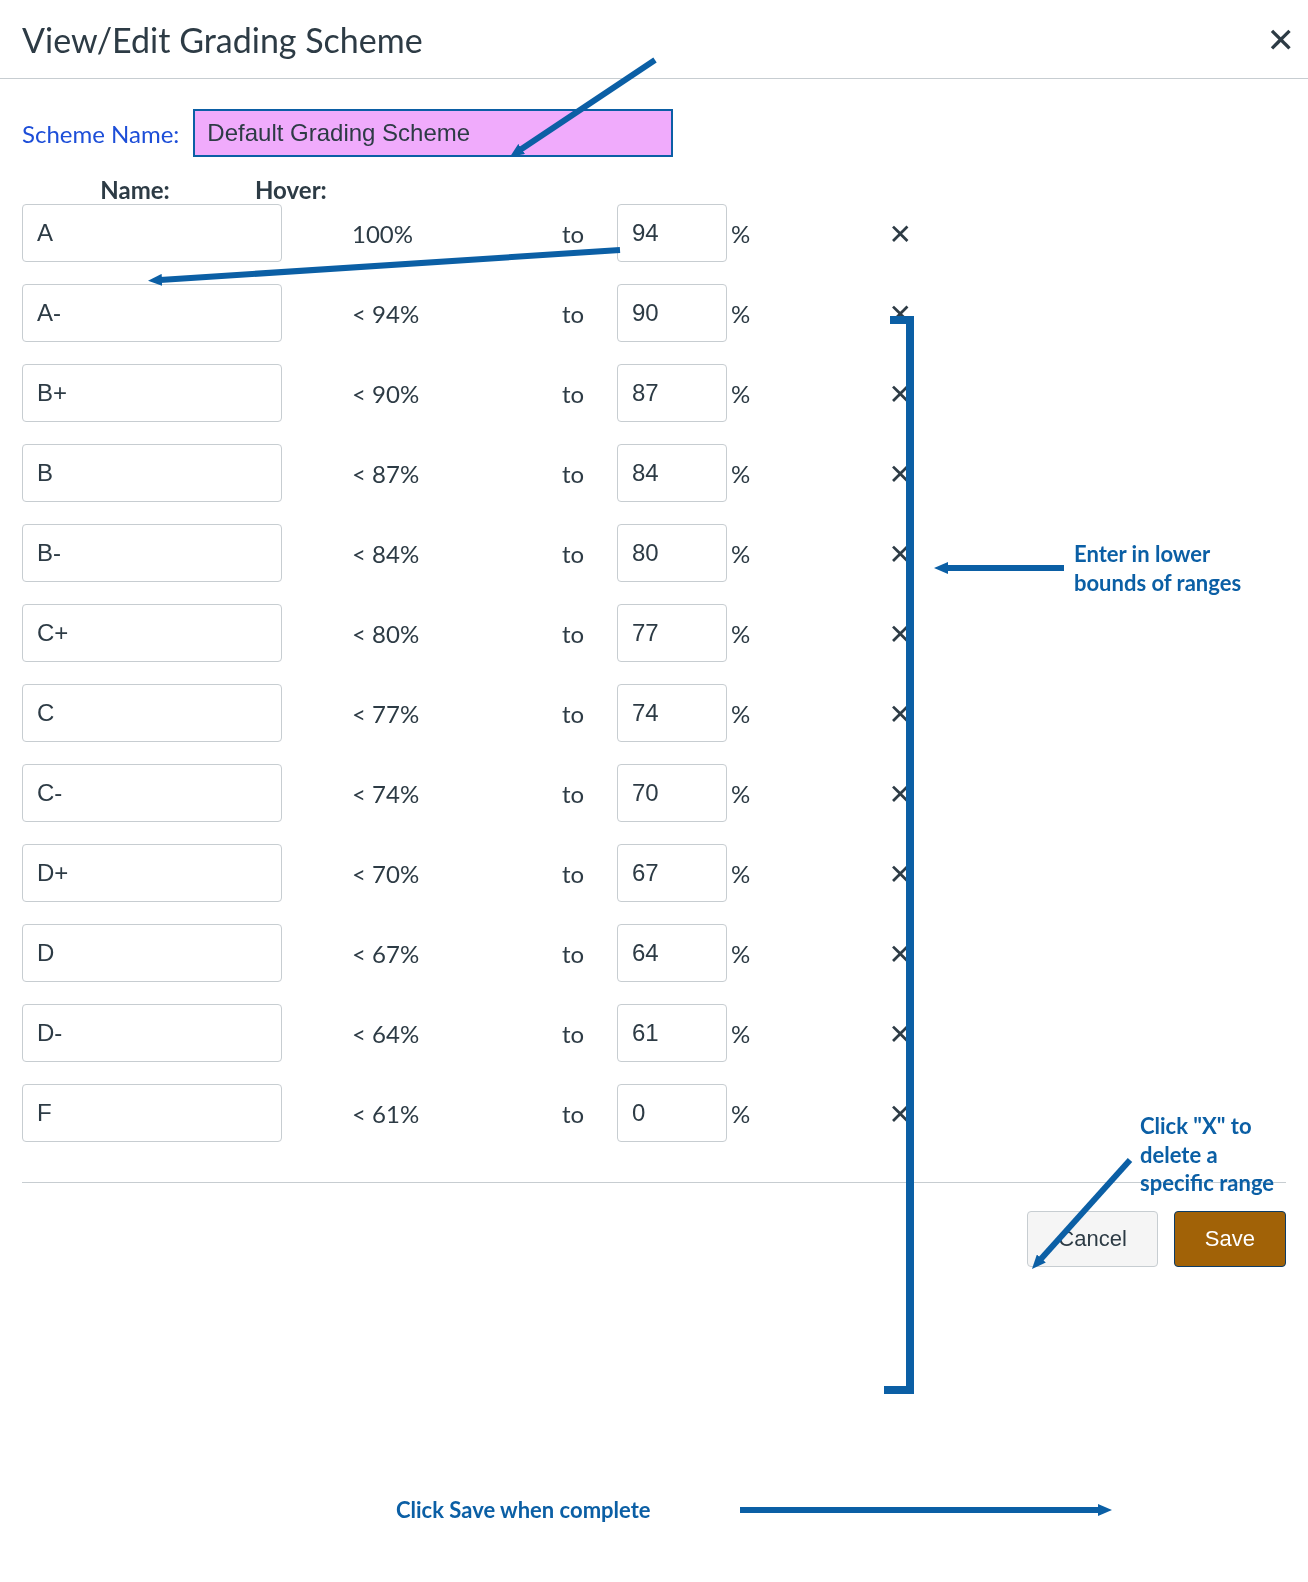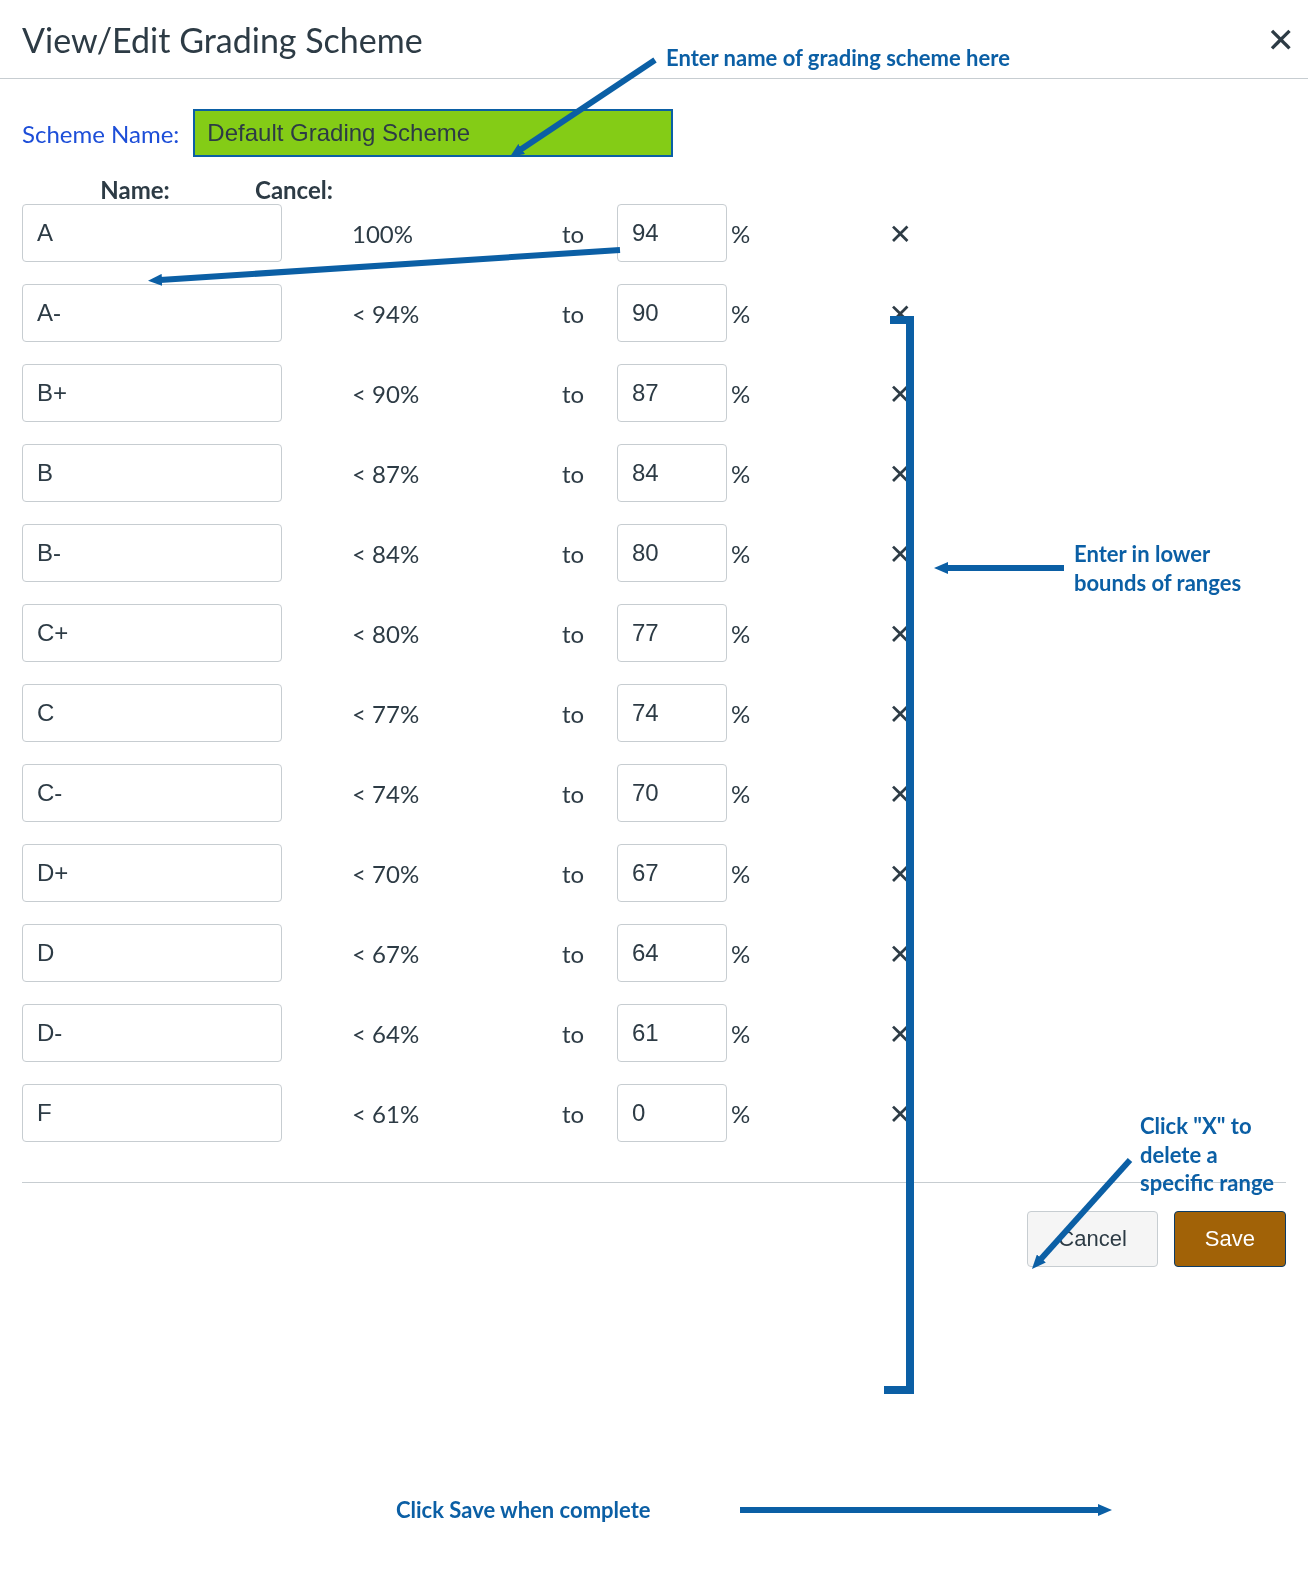--- a/index.html
+++ b/index.html
@@ -42,21 +42,21 @@
     padding: 30px 22px 0 22px;
   }
   .scheme-name-label {
     font-size: 24px;
     color:#1d4ed8;
   }
   .scheme-name-input {
     font-size: 24px;
     padding: 8px 12px;
     border: 2px solid #0b5fa5;
-    background:#84cc16;
+    background:#f0abfc;
     color:#2d3b45;
     width: 480px;
   }
   .scheme-name-input::selection { background:#b3d4fc; }
 
   
   .col-headings {
     display:flex;
     padding: 18px 22px 0 15px;
     font-weight:700;
@@ -183,21 +183,21 @@
     <span class="close">✕</span>
   </div>
 
   <div class="scheme-name-row">
     <span class="scheme-name-label">Scheme Name:</span>
     <input class="scheme-name-input" type="text" value="Default Grading Scheme" style="">
   </div>
 
   <div class="col-headings">
     <span class="name-h">Name:</span>
-    <span class="range-h">Cancel:</span>
+    <span class="range-h">Hover:</span>
   </div>
 
 
   <div class="grades" id="grades">
         <div class="grade-row">
           <input class="grade-name-input" type="text" value="A" style="">
           <span class="upper">100%</span>
           <span class="to">to</span>
           <input class="lower-input" type="text" value="94" style="">
           <span class="pct">%</span>
@@ -295,21 +295,20 @@
 
   <div class="footer-sep"></div>
   <div class="footer">
     <span class="spacer"></span>
     <button class="btn btn-cancel">Cancel</button>
     <button class="btn btn-save">Save</button>
   </div>
 
 </div>
 
-<div class="annot" style="left:666px; top:44px;">Enter name of grading scheme here</div>
 <div class="annot" style="left:1074px; top:540px; width:210px;">Enter in lower bounds of ranges</div>
 <div class="annot" style="left:1140px; top:1112px; width:155px;">Click "X" to delete a specific range</div>
 <div class="annot" style="left:396px; top:1496px;">Click Save when complete</div>
 
 <svg class="annot-svg" viewBox="0 0 1308 1582">
   <defs>
     <marker id="arrowhead" markerWidth="14" markerHeight="12" refX="2" refY="6" orient="auto" markerUnits="userSpaceOnUse">
       <path d="M0,0 L14,6 L0,12 Z" fill="#0b5fa5"></path>
     </marker>
   </defs>

